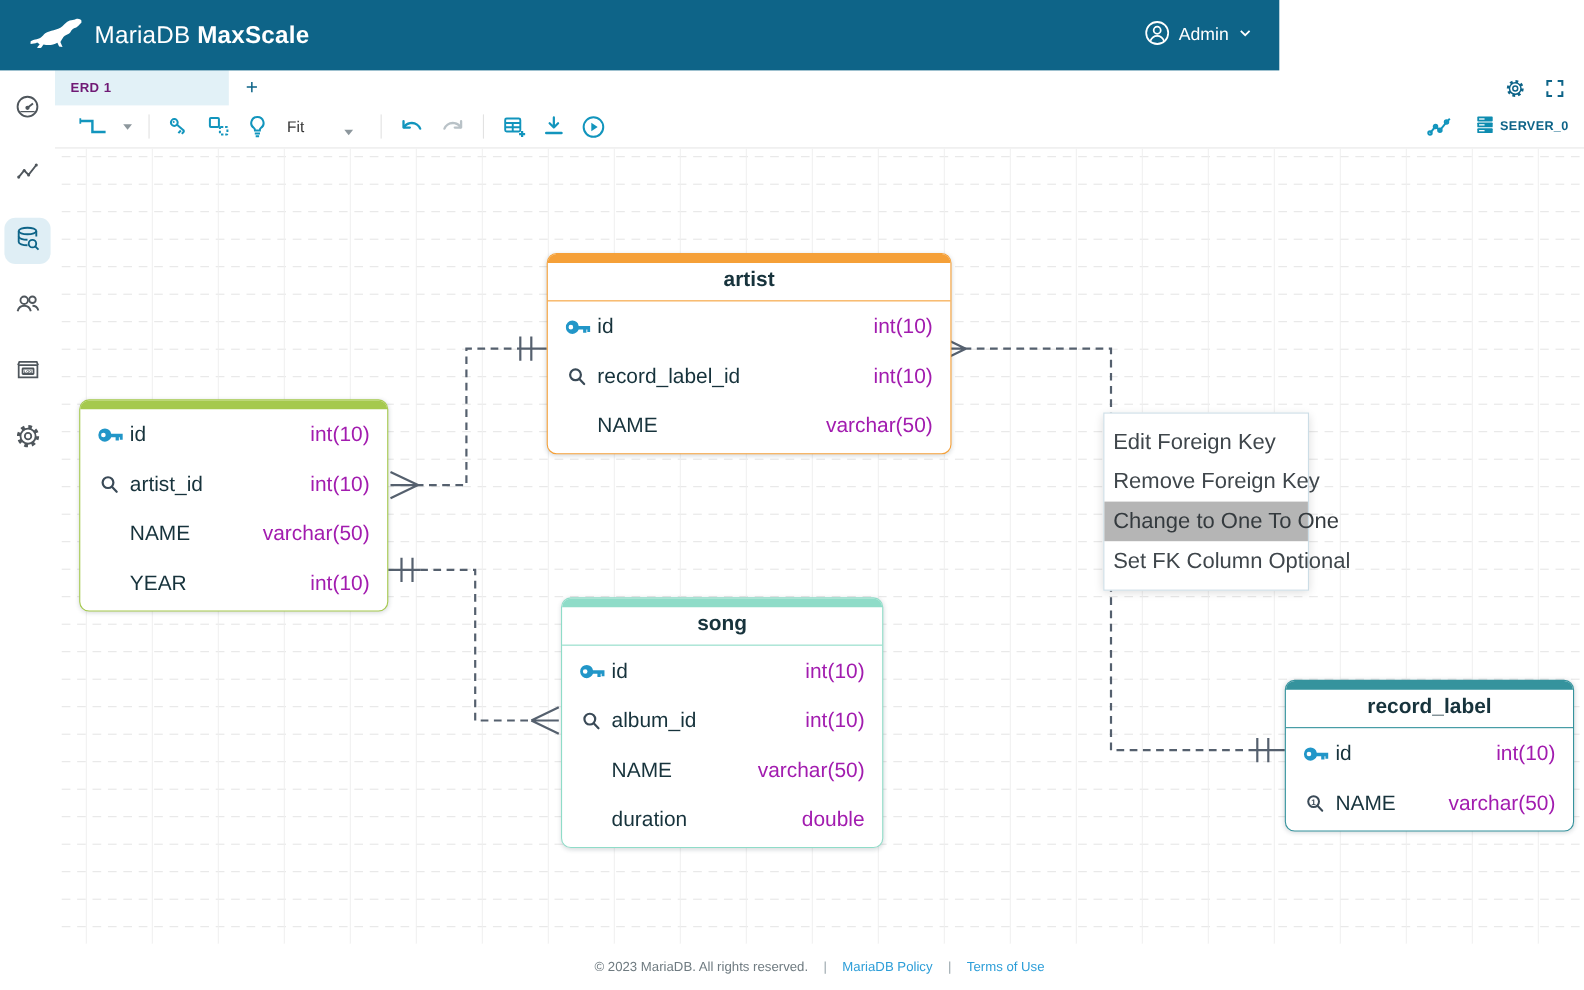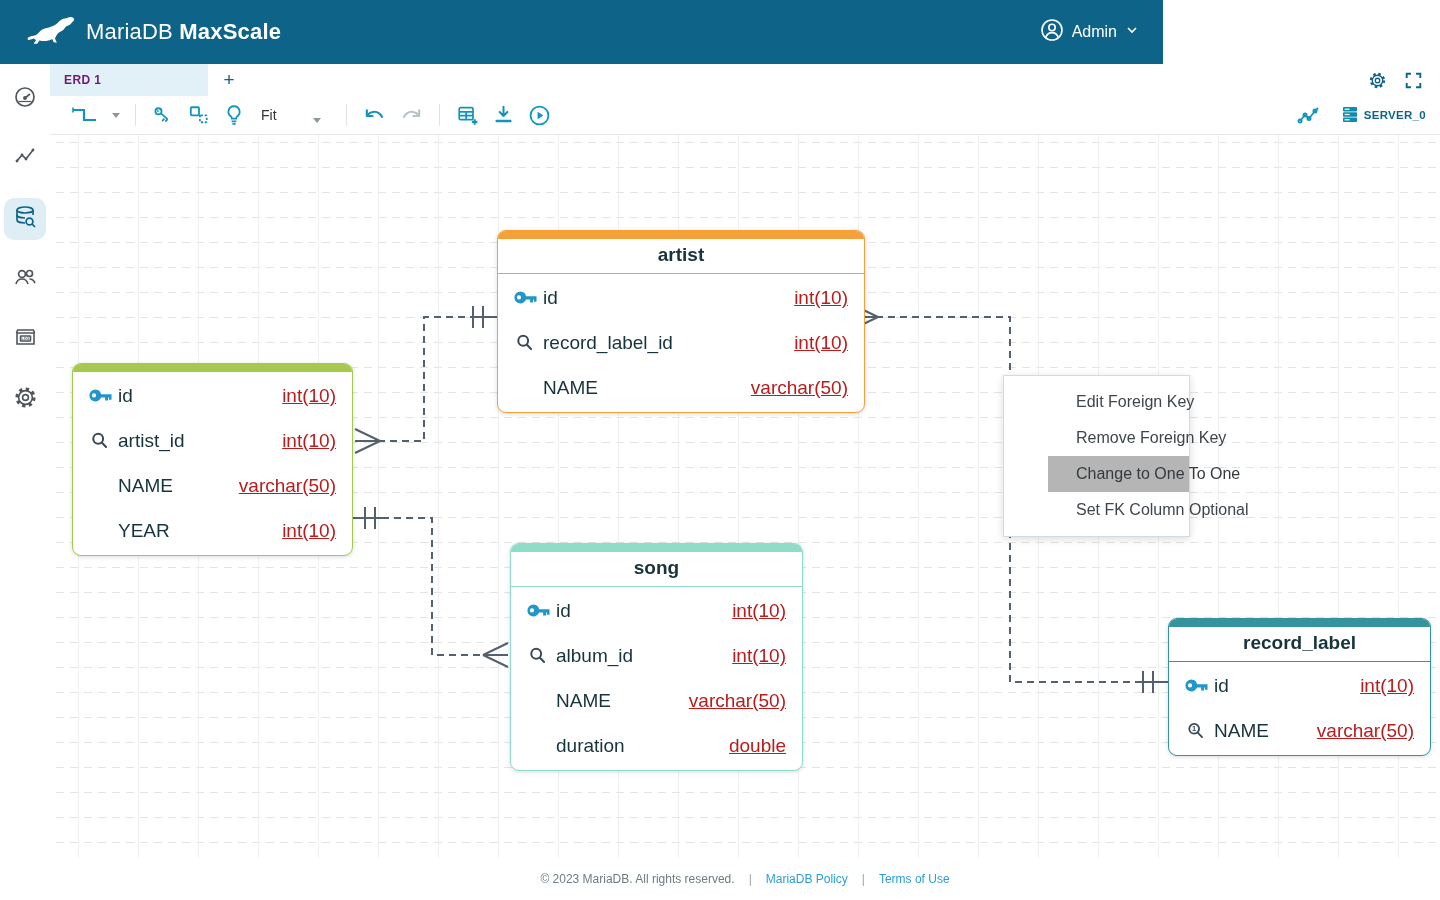--- a/index.html
+++ b/index.html
@@ -61,27 +61,27 @@
   
   .table-card { position:absolute; background:#fff; border:1px solid var(--c); border-radius:9px;
     box-shadow:0 1px 4px rgba(40,60,70,.18); z-index:3; }
   .table-top { height:8px; background:var(--c); border-radius:8px 8px 0 0; }
   .table-title { text-align:center; font-weight:bold; font-size:19px; color:#17333c; padding:5px 0 7px;
     border-bottom:1px solid var(--c); }
   .table-rows { padding:1px 0 2px; }
   .col-row { display:flex; align-items:center; height:45px; padding:0 16px; font-size:19px; cursor:default; }
   .col-icon { width:29px; display:flex; align-items:center; }
   .col-name { color:#17333c; }
-  .col-type { margin-left:auto; color:#b91c1c;text-decoration:underline; }
+  .col-type { margin-left:auto; color:#a21caf; }
 
   
   .ctx-menu { position:absolute; left:1003px; top:375px; width:187px; background:#fff;
     border:1px solid #ccdde6; box-shadow:0 2px 8px rgba(0,0,0,.14); z-index:5; padding:8px 0; }
-  .ctx-item { height:36px; display:flex; align-items:center; padding:0 28px; font-size:16px;
-    color:#3f464b; cursor:pointer; white-space:nowrap;margin-left:44px; }
+  .ctx-item { height:36px; display:flex; align-items:center; padding:0 8px; font-size:20px;
+    color:#3f464b; cursor:pointer; white-space:nowrap; }
   .ctx-item.highlighted { background:#b5b5b5; color:#343a3e; }
 
   
   .footerbar { position:absolute; left:50px; top:858px; width:1390px; height:42px; background:#fff; z-index:4;
     display:flex; align-items:center; justify-content:center; gap:14px; font-size:12px; color:#6f7b81; }
   .footer-sep { color:#9aa6ac; }
   .footer-link { color:#2d9ed8; cursor:pointer; text-decoration:none; }
 </style>
 </head>
 <body>

